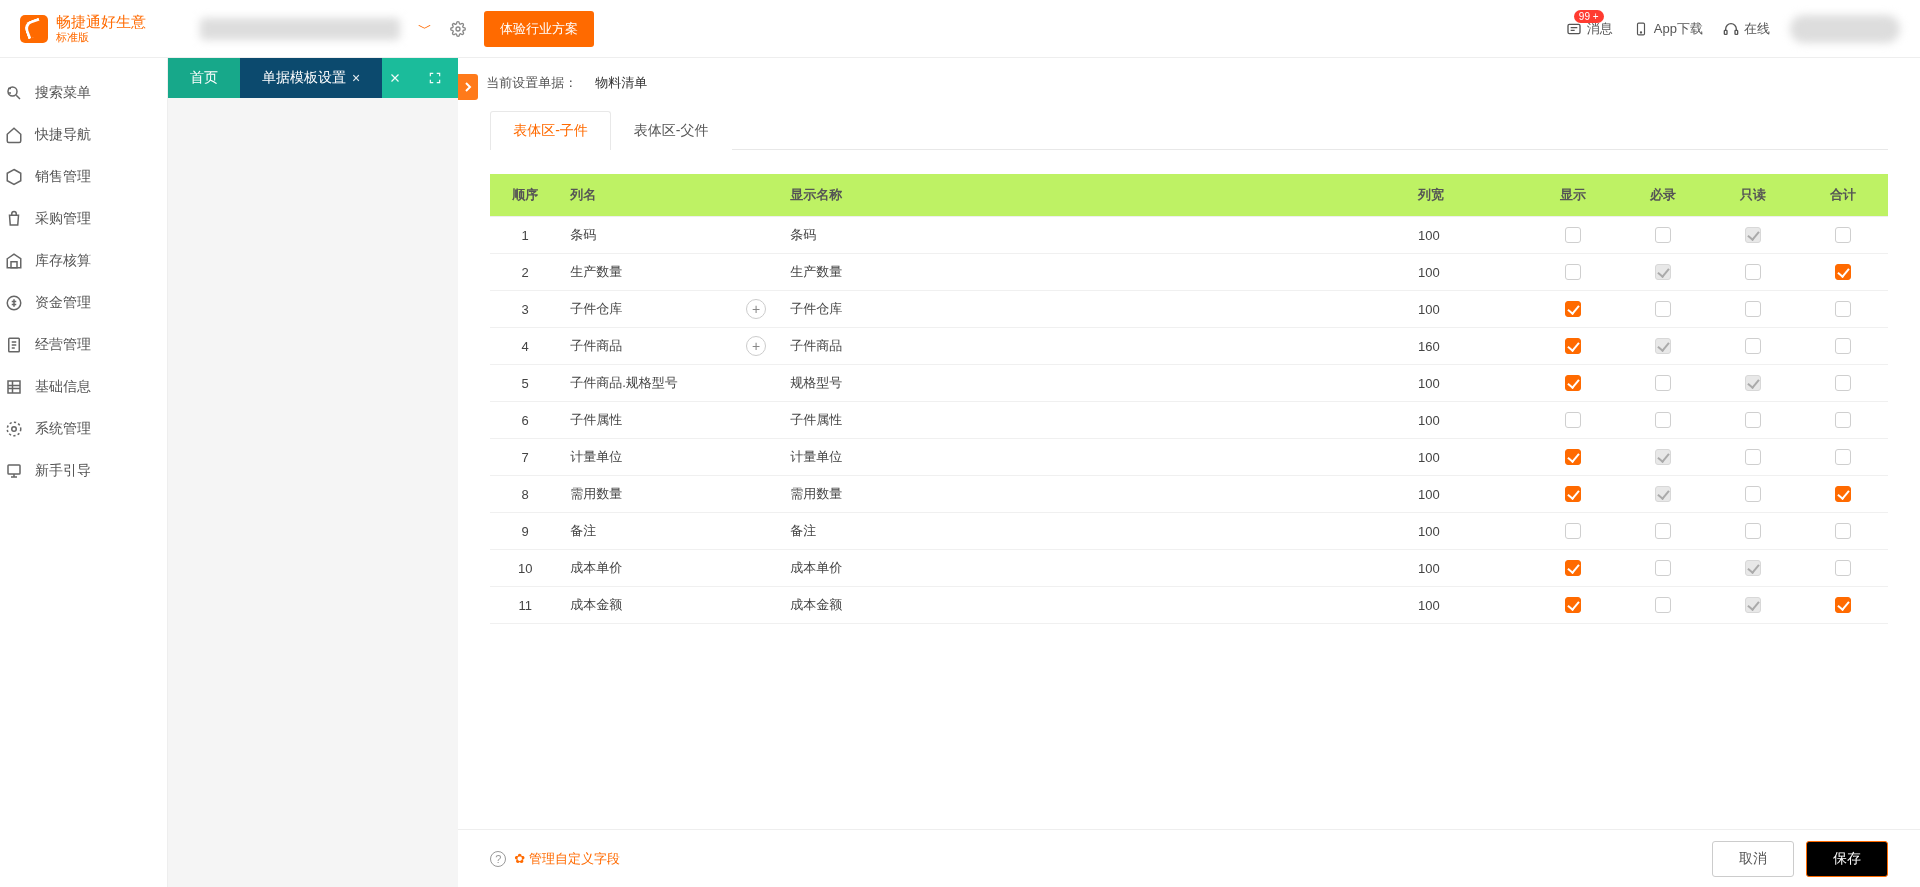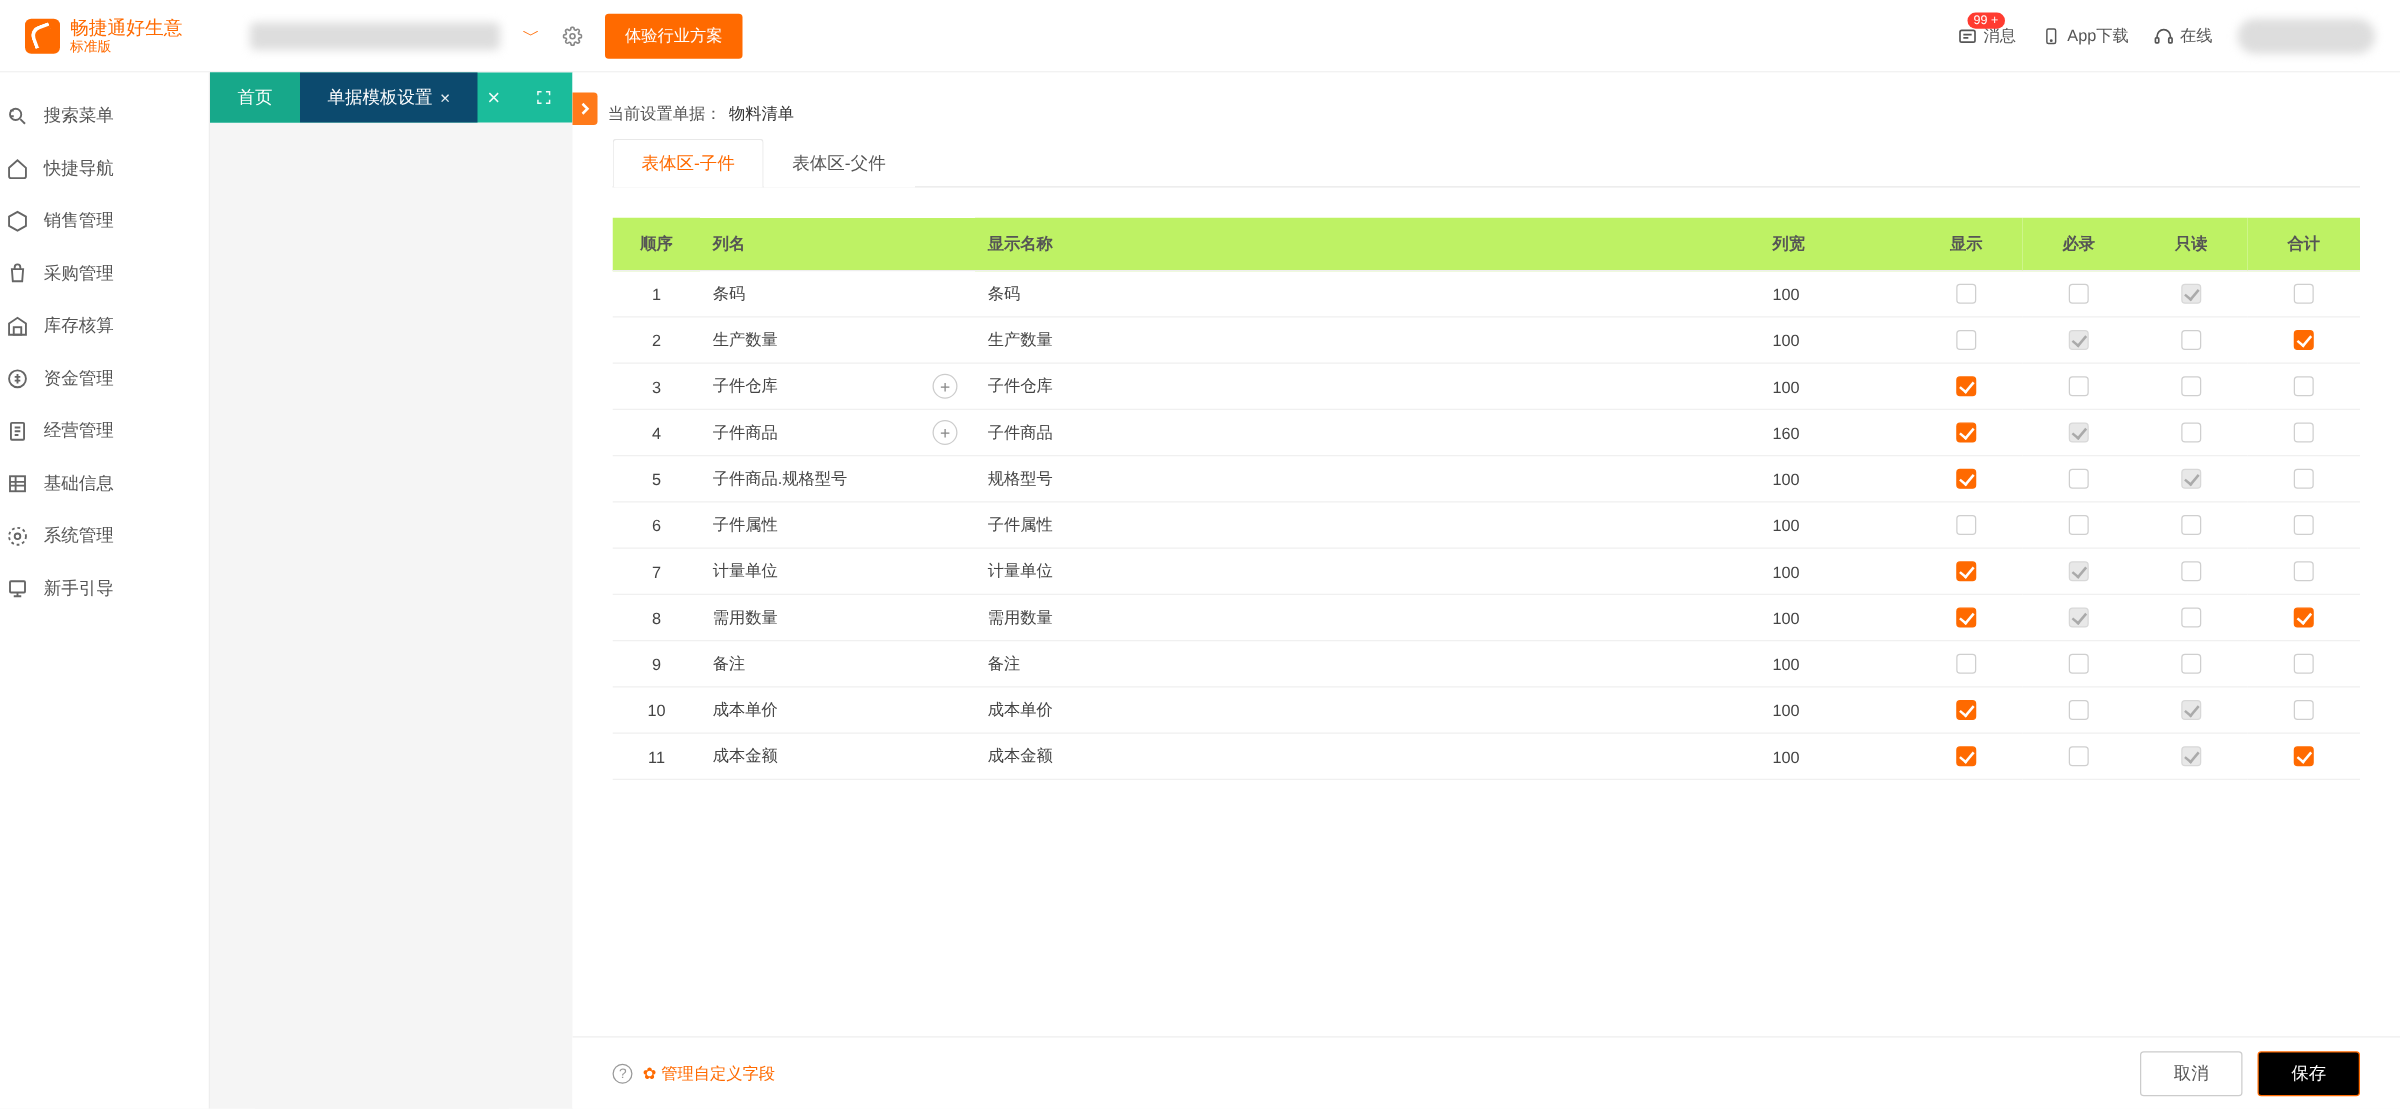--- a/index.html
+++ b/index.html
@@ -27,24 +27,24 @@
 .side-icon{width:18px;height:18px;display:inline-flex;align-items:center;justify-content:center;color:#666}
 .main{flex:1;display:flex;min-width:0}
 .tabbar{height:40px;background:#1bbc9b;display:flex;align-items:stretch;color:#fff}
 .tab{padding:0 22px;display:flex;align-items:center;gap:6px;font-size:14px;cursor:pointer}
 .tab.home{background:#17a88a}
 .tab.active{background:#0c4a6e}
 .tab-close{font-size:14px;opacity:.9}
 .tabbar-right{margin-left:auto;display:flex;align-items:center;padding-right:10px;gap:14px}
 .tb-icon{width:26px;height:26px;display:flex;align-items:center;justify-content:center;cursor:pointer;opacity:.95}
 .content{flex:1;background:#fff;display:flex;flex-direction:column;min-height:0;position:relative}
-.crumb-row{display:flex;align-items:flex-end;padding:16px 0 10px 0;margin:0 32px;font-size:13px;color:#555}
+.crumb-row{display:flex;align-items:flex-start;padding:16px 0 10px 0;margin:0 32px;font-size:13px;color:#555}
 .crumb-handle{width:20px;height:26px;background:#ff7a1a;border-radius:0 3px 3px 0;display:flex;align-items:center;justify-content:center;color:#fff;margin-right:8px;margin-left:-32px}
 .crumb-label{color:#555}
-.crumb-val{color:#333;margin-left:6px}
+.crumb-val{color:#333;margin-left:18px}
 .subtabs{display:flex;margin:0 32px;border-bottom:1px solid #e8e8e8}
 .subtab{padding:10px 22px;border:1px solid transparent;border-bottom:none;font-size:14px;color:#555;cursor:pointer;position:relative;top:1px;background:#fff}
 .subtab.active{border-color:#e8e8e8;color:#ff6a00;border-radius:3px 3px 0 0}
 .table-wrap{flex:1;overflow:auto;margin:24px 32px 0 32px}
 table{width:100%;border-collapse:collapse;font-size:13px}
 thead th{background:#bef264;text-align:left;padding:12px 10px;color:#555;font-weight:600;border-bottom:1px solid #eee}
 tbody td{padding:9px 10px;border-bottom:1px solid #f0f0f0;color:#444}
 .col-order{width:70px;text-align:center}
 .col-name{width:220px;position:relative}
 .col-disp{}

